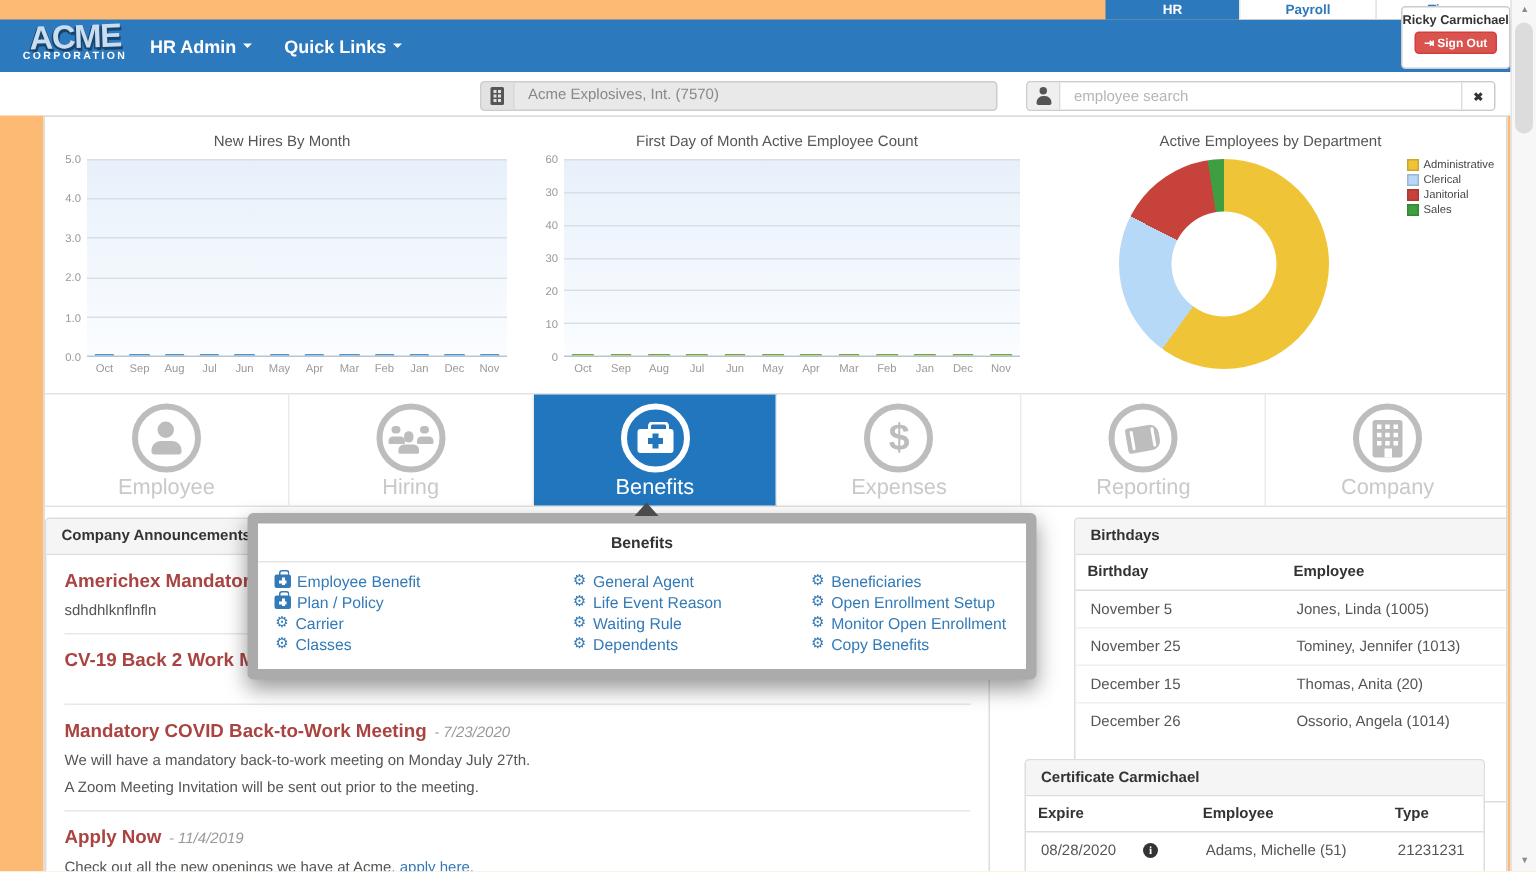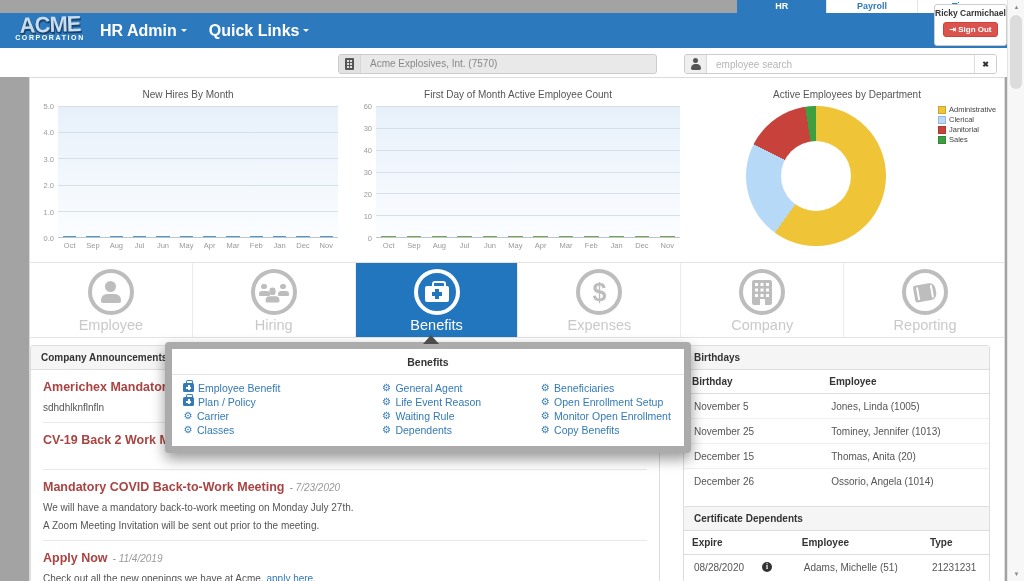--- a/index.html
+++ b/index.html
@@ -1,47 +1,47 @@
 <!DOCTYPE html>
 <html><head>
 <meta charset="utf-8">
 <style>
   * { box-sizing: border-box; margin: 0; padding: 0; }
   html,body { background:#fff; }
   body { font-family:"Liberation Sans", sans-serif; }
-  .screen { position:relative; width:1024px; height:581px; overflow:hidden; background:#a3a3a3; }
+  .screen { position:relative; width:1024px; height:581px; overflow:hidden; background:#fdba74; }
 
   
   .app-tabs { position:absolute; top:0; left:737px; width:270px; height:13px; display:flex; z-index:30; }
   .app-tab { flex:1; font-size:9px; font-weight:bold; line-height:13px; text-align:center;
              color:#2d79bd; background:#fff; border-left:1px solid #e6e6e6; cursor:pointer; }
   .app-tab.active { background:#2d79bd; color:#fff; border-left:none; }
 
   
   .navbar { position:absolute; top:13px; left:0; width:1024px; height:35px; background:#2d79bd; }
   .logo { position:absolute; left:10px; top:1px; width:80px; text-align:center; cursor:pointer; }
   .logo-top { font-size:22px; font-weight:900; color:#c9ddf0; letter-spacing:-1px; line-height:22px;
               text-shadow:1px 2px 0 #17456e, -1px 1px 0 #17456e, 0 1px 0 #17456e; transform:rotate(-2deg); }
   .logo-bottom { font-size:7px; font-weight:bold; color:#fff; letter-spacing:1.6px; margin-top:-2px; }
   .nav-links { position:absolute; left:100px; top:0; height:35px; display:flex; gap:22px; align-items:center; }
-  .nav-link { color:#fff; font-weight:bold; font-size:16px; display:flex; align-items:center; cursor:pointer; }
+  .nav-link { color:#fff; font-weight:bold; font-size:12px; display:flex; align-items:center; cursor:pointer; }
   .caret { width:0; height:0; border:3.5px solid transparent; border-top-color:#fff; margin-left:4px; margin-top:3px; }
 
   
   .user-card { position:absolute; left:934px; top:4px; width:73px; height:42px; background:#fff;
                border:1px solid #ccc; border-radius:3px; text-align:center; padding-top:3px; z-index:31; }
   .user-name { font-size:8.5px; font-weight:bold; color:#333; white-space:nowrap; }
   .signout-btn { display:inline-block; margin-top:3px; background:#d9534f; border:1px solid #d43f3a;
                  color:#fff; font-size:8px; font-weight:bold; padding:2px 5px; border-radius:3px; cursor:pointer; }
   .signout-icn { font-size:8px; margin-right:2px; }
 
   
   .search-row { position:absolute; top:48px; left:0; width:1024px; height:29px; background:#fff; }
   .search-box { position:absolute; top:6px; height:20px; display:flex; border:1px solid #ccc; border-radius:3px; overflow:hidden; }
-  .company-search { left:338px; width:319px; background:#e9e9e9; cursor:pointer; }
+  .company-search { left:320px; width:345px; background:#e9e9e9; cursor:pointer; }
   .employee-search { left:684px; width:313px; background:#fff; }
   .icon-cell { width:22px; display:flex; align-items:center; justify-content:center; border-right:1px solid #d8d8d8; background:#efefef; }
   .company-search .icon-cell { background:#e2e2e2; }
   .search-value { font-size:10px; color:#888; line-height:18px; padding-left:9px; flex:1; }
   .employee-search input { flex:1; border:none; outline:none; font-size:10px; color:#444; padding-left:9px;
                            font-family:"Liberation Sans",sans-serif; }
   .employee-search input::placeholder { color:#b5b5b5; }
   .clear-cell { width:22px; display:flex; align-items:center; justify-content:center; border-left:1px solid #ddd;
                 font-size:8px; color:#333; font-weight:bold; cursor:pointer; background:#fff; }
   .bldg-sm { position:relative; width:9px; height:12px; background:#555; border-radius:1px; }
@@ -146,21 +146,21 @@
   .ann-item { padding:10px 0 9px; border-bottom:1px solid #e8e8e8; }
   .ann-item:last-child { border-bottom:none; }
   .ann-title-row { display:flex; align-items:baseline; }
   .ann-title { color:#a94442; font-size:12.5px; font-weight:bold; cursor:pointer; }
   .ann-date { color:#999; font-size:10px; font-style:italic; margin-left:5px; }
   .ann-body { color:#555; font-size:10px; margin-top:8px; }
   .ann-body-2 { margin-top:7px; }
   .ann-link { color:#337ab7; text-decoration:none; cursor:pointer; }
   .ann-spacer { height:13px; }
 
-  .bd-panel { left:653px; top:267px; width:307px; height:190px; }
+  .bd-panel { left:686px; top:267px; width:307px; height:190px; }
   .cert-panel { left:653px; top:428px; width:307px; height:90px; }
   table.mini { width:100%; border-collapse:collapse; font-size:10px; }
   table.mini th { text-align:left; font-weight:bold; color:#333; padding:6px 8px; border-bottom:1px solid #ddd; }
   table.mini td { color:#555; padding:6.5px 10px; border-bottom:1px solid #efefef; }
   table.mini tr:last-child td { border-bottom:none; }
   .cell-flex { display:flex; align-items:center; justify-content:space-between; width:78px; }
   .info-icon { display:inline-block; width:10px; height:10px; border-radius:50%; background:#333; color:#fff;
                font-size:7.5px; font-weight:bold; text-align:center; line-height:10px;
                font-family:"Liberation Serif",serif; cursor:pointer; }
 
@@ -424,29 +424,29 @@
         <div class="tile-label">Benefits</div>
       </div>
       <div class="tile">
         <div class="icn-circle">
           <span class="icn-dollar">$</span>
         </div>
         <div class="tile-label">Expenses</div>
       </div>
       <div class="tile">
         <div class="icn-circle">
-            <span class="icn-bldg"></span>
-          </div>
-        <div class="tile-label">Company</div>
+            <span class="icn-book"></span>
+          </div>
+        <div class="tile-label">Reporting</div>
       </div>
       <div class="tile">
         <div class="icn-circle">
-            <span class="icn-book"></span>
-          </div>
-        <div class="tile-label">Reporting</div>
+            <span class="icn-bldg"></span>
+          </div>
+        <div class="tile-label">Company</div>
       </div>
     </div>
 
     <div class="panel ann-panel">
       <div class="panel-header">Company Announcements</div>
       <div class="ann-list">
         <div class="ann-item">
           <div class="ann-title-row">
             <span class="ann-title">Americhex Mandatory Meeting</span>
           </div>
@@ -502,21 +502,21 @@
         </tr>
         <tr>
           <td>December 26</td>
           <td>Ossorio, Angela (1014)</td>
         </tr>
       </tbody>
         </table>
     </div>
 
     <div class="panel cert-panel">
-      <div class="panel-header">Certificate Dependents</div>
+      <div class="panel-header">Certificate Carmichael</div>
       <table class="mini">
         <tbody>
             <tr>
           <th style="width:36%">Expire</th>
           <th style="width:42%">Employee</th>
           <th>Type</th>
         </tr>
         <tr>
           <td>
             <span class="cell-flex">

